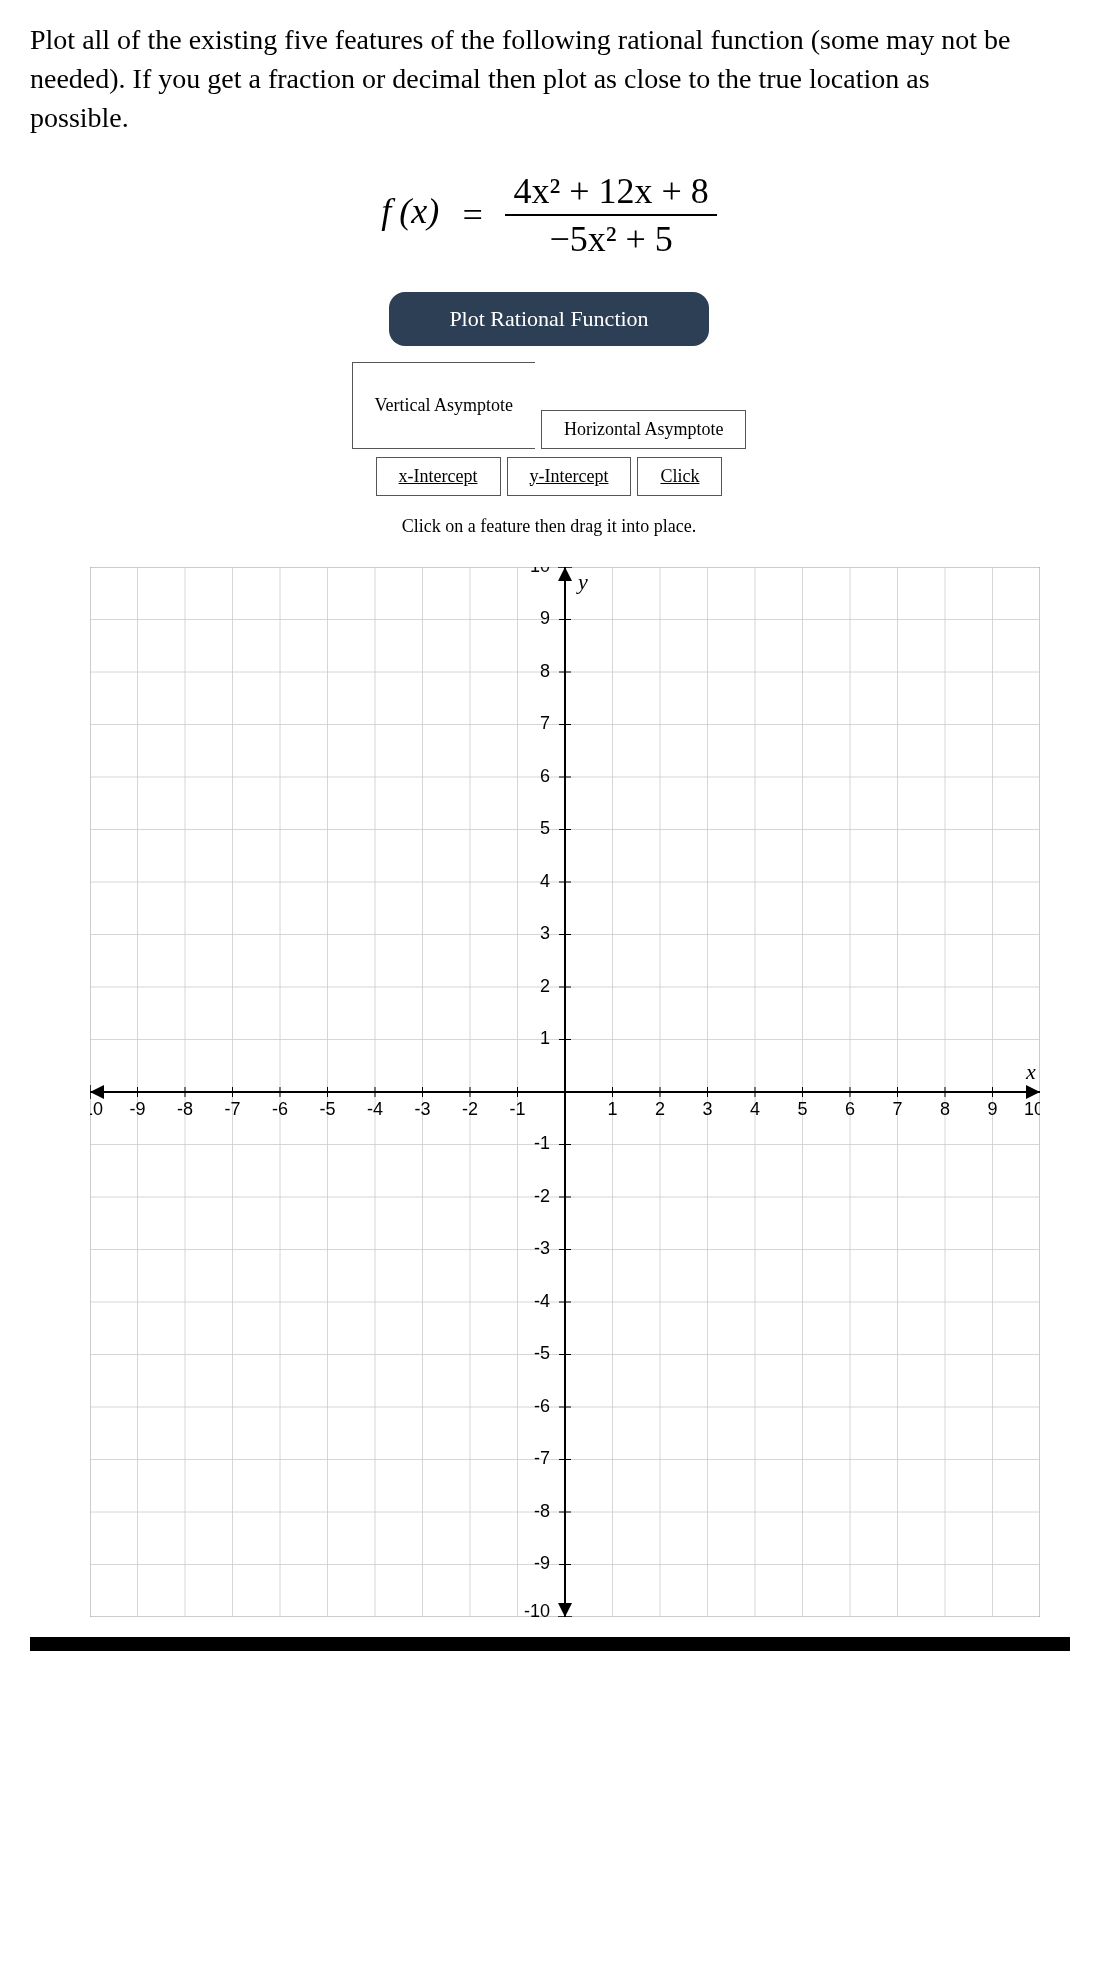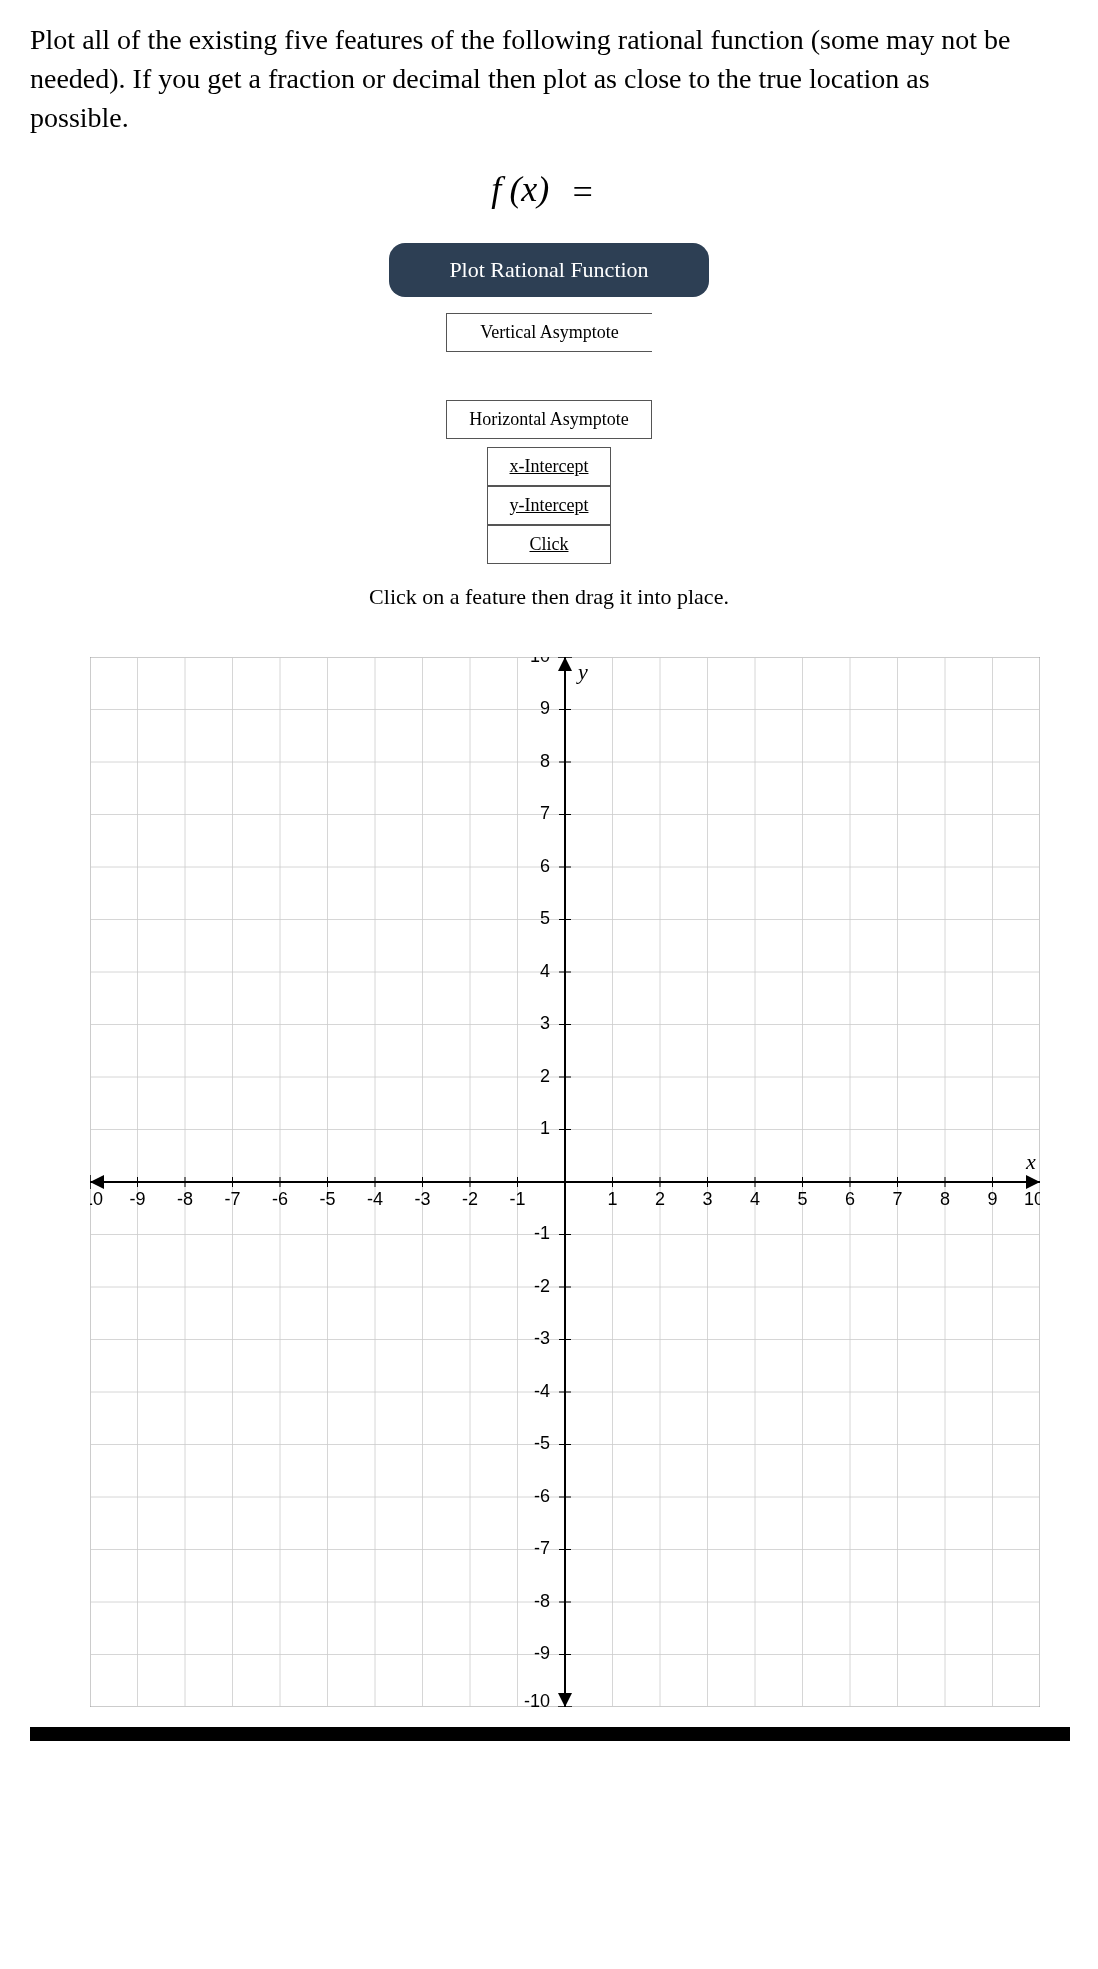--- a/index.html
+++ b/index.html
@@ -73,22 +73,21 @@
     .feature-buttons {
       display: flex;
       flex-direction: column;
       align-items: center;
       gap: 8px;
       margin: 10px 0 20px 0;
     }
 
     .feature-row {
       display: flex;
-      gap: 0;
-      flex-direction: column;
+      gap: 6px;
     }
 
     .feature-btn {
       background: #fff;
       border: 1px solid #555;
       padding: 8px 22px;
       font-size: 18px;
       font-family: Georgia, serif;
       cursor: pointer;
     }
@@ -104,22 +103,22 @@
     .feature-row-2 .feature-btn {
       border-right: 1px solid #555;
       text-decoration: underline;
     }
     .feature-row-2 .feature-btn:last-child {
       border-right: 1px solid #555;
     }
 
     .instruction-drag {
       text-align: center;
-      font-size: 22px;
-      margin: 20px 0 27px 0;
+      font-size: 18px;
+      margin: 20px 0 10px 0;
     }
 
     .graph-area {
       position: relative;
       width: 1040px;
       margin: 0 auto;
     }
 
     .graph-container {
       position: relative;
@@ -152,20 +151,24 @@
     }
   </style>
 </head>
 <body>
 
 <div class="instructions">Plot all of the existing five features of the following rational function (some may not be needed). If you get a fraction or decimal then plot as close to the true location as possible.</div>
 
 <div class="function-display">
   <span class="f-label">f</span><span>(x)</span>
   <span class="equals">=</span>
+  <span class="fraction">
+    <span class="numerator">4x² + 12x + 8</span>
+    <span class="denominator">−5x² + 5</span>
+  </span>
 </div>
 
 <div class="plot-button-container">
   <button class="plot-button">Plot Rational Function</button>
 </div>
 
 <div class="feature-buttons">
   <div class="feature-row">
     <button class="feature-btn">Vertical Asymptote</button>
     <button class="feature-btn" style="border-left:1px solid #555;margin-top:48px;">Horizontal Asymptote</button>

